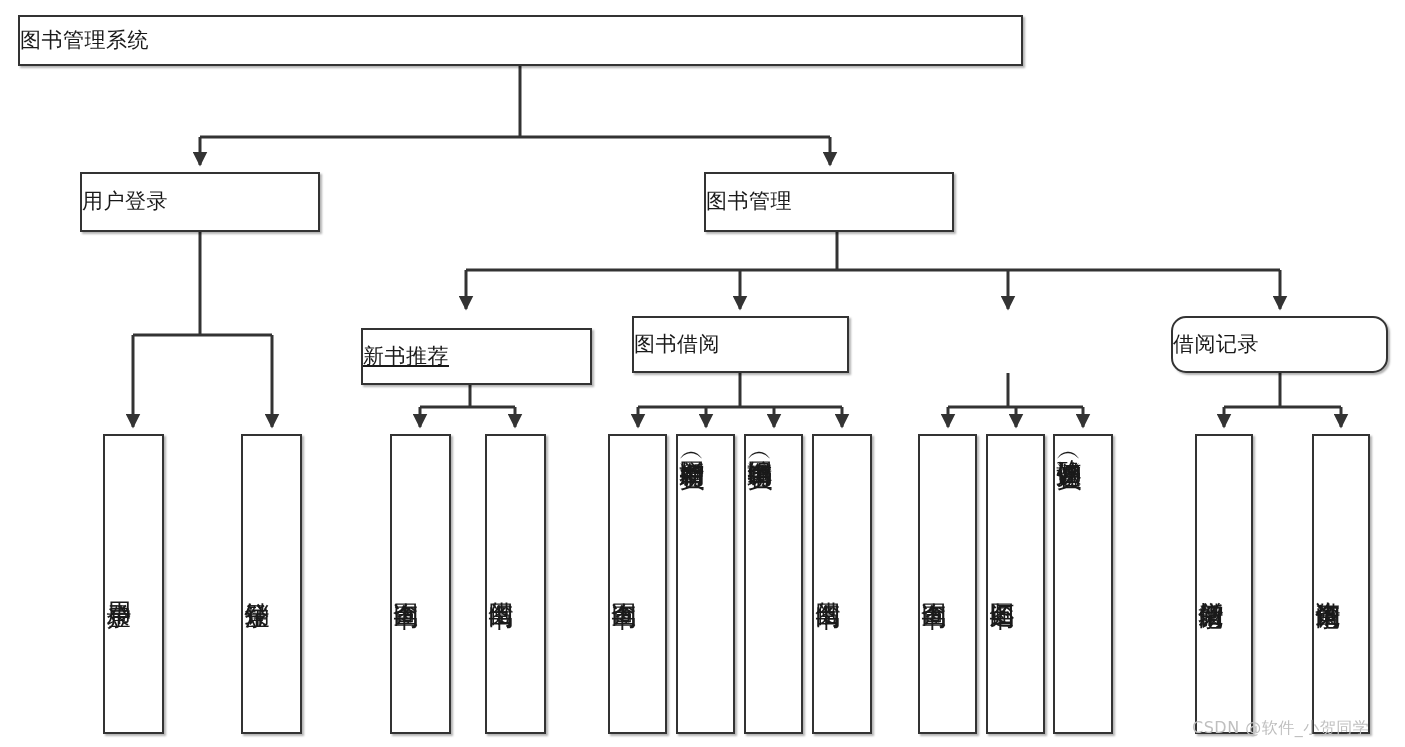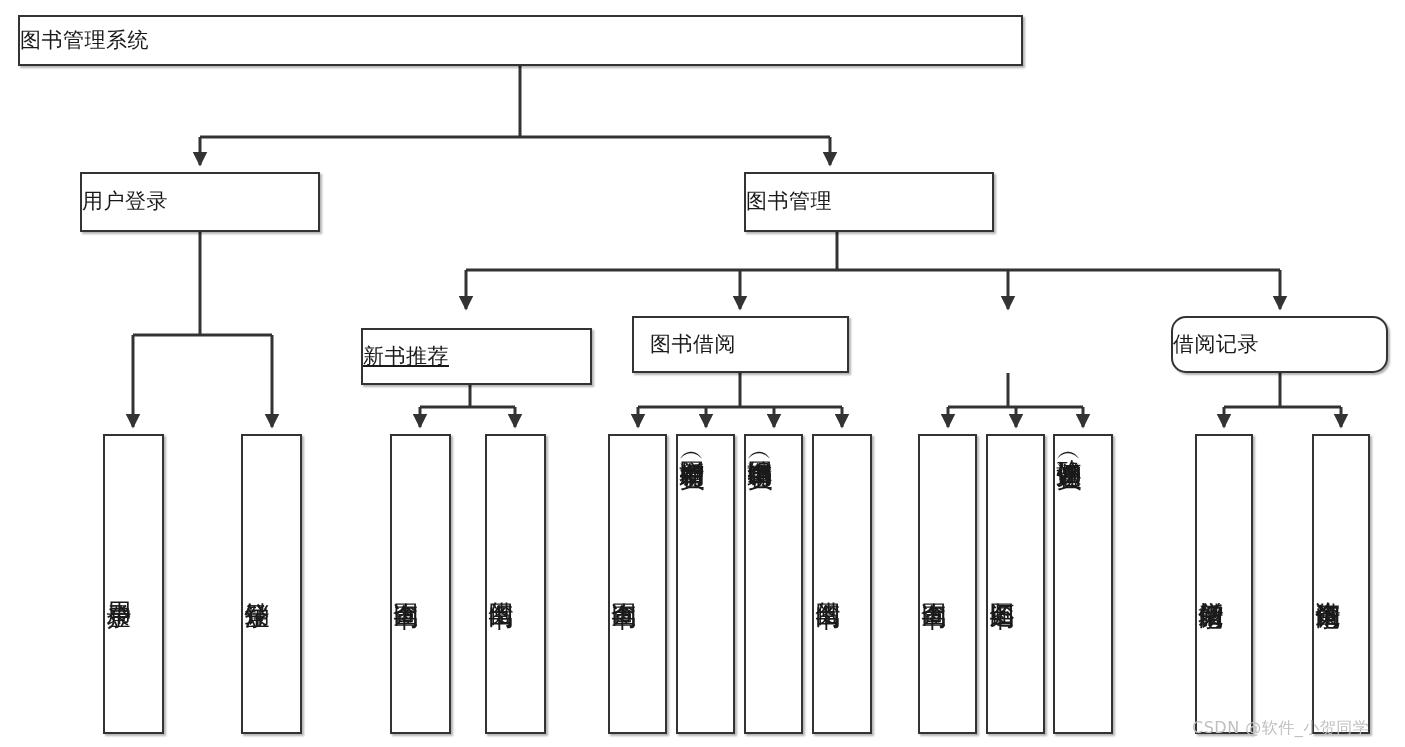--- a/index.html
+++ b/index.html
@@ -121,28 +121,28 @@
     </g>
   </svg>
 
   <div class="node horizontal" style="left:18px; top:15px; width:1005px; height:51px;">
     <span class="label">图书管理系统</span>
   </div>
 
   <div class="node horizontal" style="left:80px; top:172px; width:240px; height:60px;">
     <span class="label">用户登录</span>
   </div>
-  <div class="node horizontal" style="left:744px; top:172px; width:250px; height:60px;">
+  <div class="node horizontal" style="left:704px; top:172px; width:250px; height:60px;">
     <span class="label">图书管理</span>
   </div>
 
   <div class="node horizontal" style="left:361px; top:328px; width:231px; height:57px;text-decoration:underline;">
     <span class="label">新书推荐</span>
   </div>
-  <div class="node horizontal" style="left:632px; top:316px; width:217px; height:57px;padding-left:16px;">
+  <div class="node horizontal" style="left:632px; top:316px; width:217px; height:57px;">
     <span class="label">图书借阅</span>
   </div>
   <div class="node horizontal" style="left:1171px; top:316px; width:217px; height:57px;border-radius:15px;">
     <span class="label">借阅记录</span>
   </div>
 
   <div class="node vertical centered" style="left:103px; top:434px; width:61px; height:300px;">
     <span class="label">用户登录</span>
   </div>
   <div class="node vertical centered" style="left:241px; top:434px; width:61px; height:300px;">

